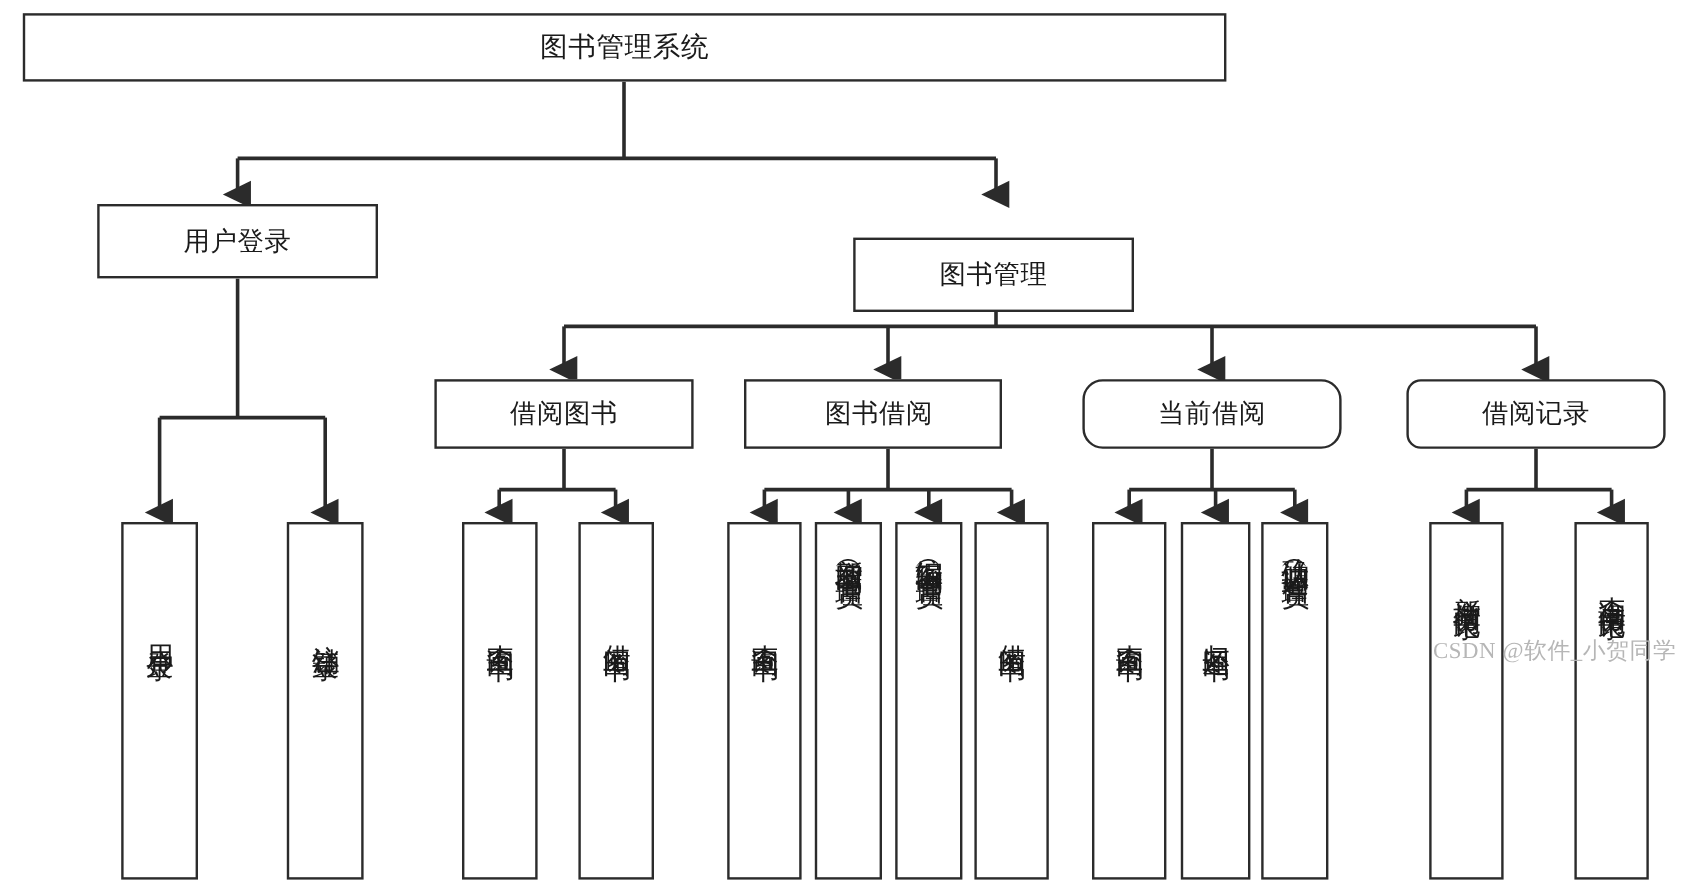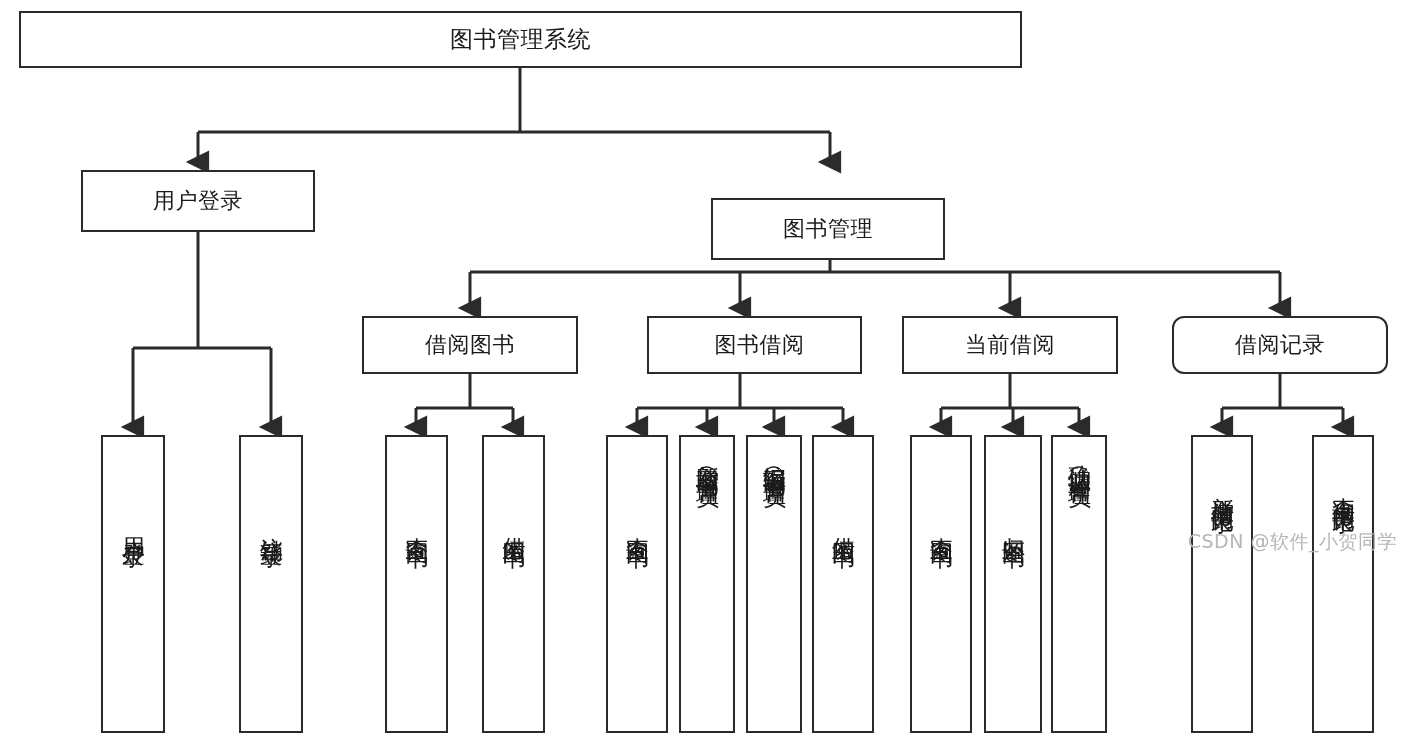--- a/index.html
+++ b/index.html
@@ -11,20 +11,21 @@
     width: 1405px;
     height: 747px;
     font-family: "DejaVu Sans", "Liberation Sans", sans-serif;
     overflow: hidden;
   }
   #diagram-root {
     position: relative;
     width: 1405px;
     height: 559px;
     background: #ffffff;
+    font-family: Liberation Serif, serif;
   }
   #edge-layer {
     position: absolute;
     left: 0;
     top: 0;
     width: 1405px;
     height: 747px;
     pointer-events: none;
   }
   .node {
@@ -145,24 +146,24 @@
   <div class="node horizontal" style="left:81px; top:170px; width:234px; height:62px;">
     <span class="node-label">用户登录</span>
   </div>
   <div class="node horizontal" style="left:711px; top:170px; width:234px; height:62px;margin-top:28px;">
     <span class="node-label">图书管理</span>
   </div>
 
   <div class="node horizontal" style="left:362px; top:316px; width:216px; height:58px;">
     <span class="node-label">借阅图书</span>
   </div>
-  <div class="node horizontal" style="left:647px; top:316px; width:215px; height:58px;padding-left:10px;">
+  <div class="node horizontal" style="left:620px; top:316px; width:215px; height:58px;padding-left:10px;">
     <span class="node-label">图书借阅</span>
   </div>
-  <div class="node horizontal" style="left:902px; top:316px; width:216px; height:58px;">
+  <div class="node horizontal" style="left:902px; top:316px; width:216px; height:58px;border-radius:17px;">
     <span class="node-label">当前借阅</span>
   </div>
   <div class="node horizontal" style="left:1172px; top:316px; width:216px; height:58px;border-radius:12px;">
     <span class="node-label">借阅记录</span>
   </div>
 
   <div class="node vertical" style="left:101px; top:435px; width:64px; height:298px; padding-top:78px;">
     <span class="node-label">用户登录</span>
   </div>
   <div class="node vertical" style="left:239px; top:435px; width:64px; height:298px; padding-top:78px;">

